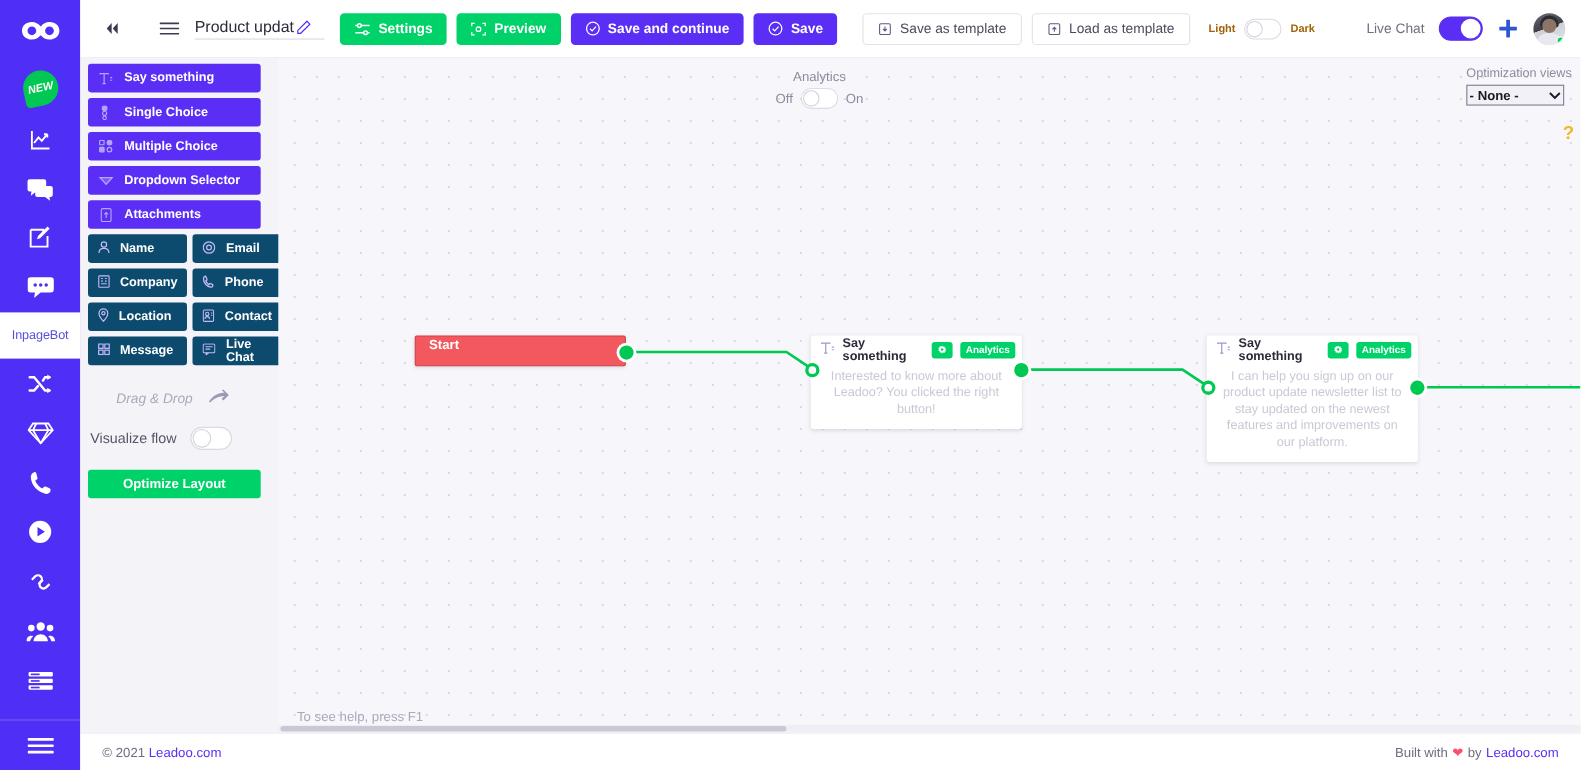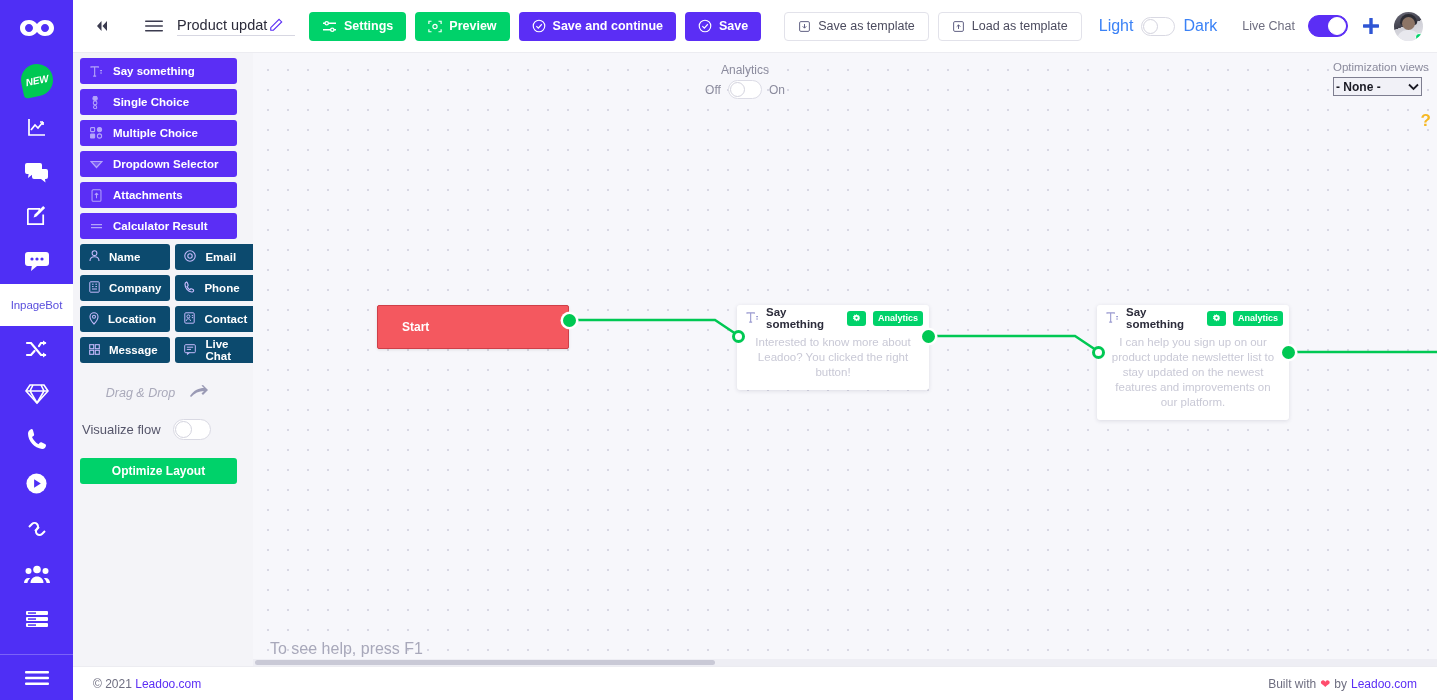--- a/index.html
+++ b/index.html
@@ -64,21 +64,21 @@
     color: #fff; margin-right: 9px; white-space: nowrap; border: none;
     font-family: "Liberation Sans", sans-serif;
   }
   .btn-green { background: #00d26a; }
   .btn-purple { background: #5b2ef5; }
   .btn-ghost {
     background: #fff; color: #4b4b5e; border: 1px solid #e2e2ea; font-weight: normal;
   }
   .btn svg { display: block; }
   .lightdark { display: flex; align-items: center; gap: 8px; margin-left: 8px; }
-  .ld-text { font-size: 16px; color: #3b82f6; }
+  .ld-text { font-size: 10px; color: #a16207; font-weight: bold; }
   .toggle {
     width: 34px; height: 19px; border-radius: 10px; background: #ffffff;
     border: 1px solid #d9d9e3; position: relative; display: inline-block;
   }
   .toggle .knob {
     position: absolute; top: 1px; left: 1px; width: 15px; height: 15px;
     border-radius: 50%; background: #ffffff; border: 1px solid #d3d3de;
   }
   .toggle.on { background: #5b2ef5; border-color: #5b2ef5; }
   .toggle.on .knob { left: auto; right: 1px; border-color: #ffffff; }
@@ -164,23 +164,23 @@
     display: flex; align-items: center; justify-content: space-between;
     font-family: "Liberation Sans", sans-serif;
   }
   .help-q {
     position: absolute; right: 6px; top: 58px; color: #f5b825;
     font-size: 17px; font-weight: bold;
   }
 
   
   .node-start {
-    position: absolute; left: 124px; top: 252px; width: 192px; height: 44px;
+    position: absolute; left: 124px; top: 252px; width: 192px; height: 28px;
     background: #f4585f; border: 1px solid #cf3f48; border-radius: 2px;
-    display: flex; align-items: center; padding-left: 24px;
+    display: flex; align-items: flex-start; padding-left: 12px;
     color: #ffffff; font-size: 12px; font-weight: bold;
     box-shadow: 0 1px 3px rgba(0,0,0,0.10);
   }
   .node {
     position: absolute; background: #ffffff; border-radius: 3px;
     box-shadow: 0 1px 4px rgba(40,40,70,0.13);
   }
   .node-hdr {
     height: 26px; display: flex; align-items: center; padding: 0 6px 0 9px; gap: 7px;
   }
@@ -198,21 +198,21 @@
     padding: 4px 10px 10px 10px; text-align: center;
     font-size: 11.5px; color: #c9c9d6; line-height: 15px;
   }
   .port {
     position: absolute; width: 13px; height: 13px; border-radius: 50%;
     background: #ffffff; border: 3px solid #00c853;
   }
   .port.filled { background: #00c853; border-color: #00c853; box-shadow: 0 0 0 2.5px #ffffff; }
   svg.wires { position: absolute; left: 0; top: 0; width: 1184px; height: 613px; pointer-events: none; }
   .help-hint {
-    position: absolute; left: 17px; bottom: 8px; font-size: 16px; color: #a8a8ba;
+    position: absolute; left: 17px; bottom: 8px; font-size: 12px; color: #a8a8ba;
   }
 
   
   .footer {
     position: absolute; left: 73px; top: 666px; width: 1364px; height: 34px;
     background: #ffffff; border-top: 1px solid #ececf1;
     display: flex; align-items: center; padding: 0 20px;
     font-size: 12px; color: #6e6e80;
   }
   .footer .right { margin-left: auto; display: flex; align-items: center; gap: 4px; }
@@ -480,28 +480,20 @@
     <div class="pal-row">
       <span class="ico">
         <svg width="11" height="13" viewBox="0 0 11 14" fill="none" stroke="#c4b9fb" stroke-width="1.1">
           <rect x="0.7" y="0.7" width="9.6" height="12.6" rx="1.3"></rect>
             <path d="M5.5 10V4.6M3.7 6.4L5.5 4.6l1.8 1.8"></path>
         </svg>
       </span>
       <span>Attachments</span>
     </div>
 
-    <div class="pal-row">
-      <span class="ico">
-        <svg width="13" height="8" viewBox="0 0 13 8" fill="none" stroke="#c4b9fb" stroke-width="1.3">
-          <path d="M1 2.6h11M1 5.6h11"></path>
-        </svg>
-      </span>
-      <span>Calculator Result</span>
-    </div>
 
     <div class="pal-grid">
       <div class="pal-cell">
         <span class="ico">
           <svg width="11" height="12" viewBox="0 0 11 12" fill="none" stroke="#c4b9fb" stroke-width="1.1">
               <circle cx="5.5" cy="3.2" r="2.4"></circle>
               <path d="M1 11c0-2.6 2-4.2 4.5-4.2S10 8.4 10 11"></path>
             </svg>
         </span>
         <span>Name</span>

